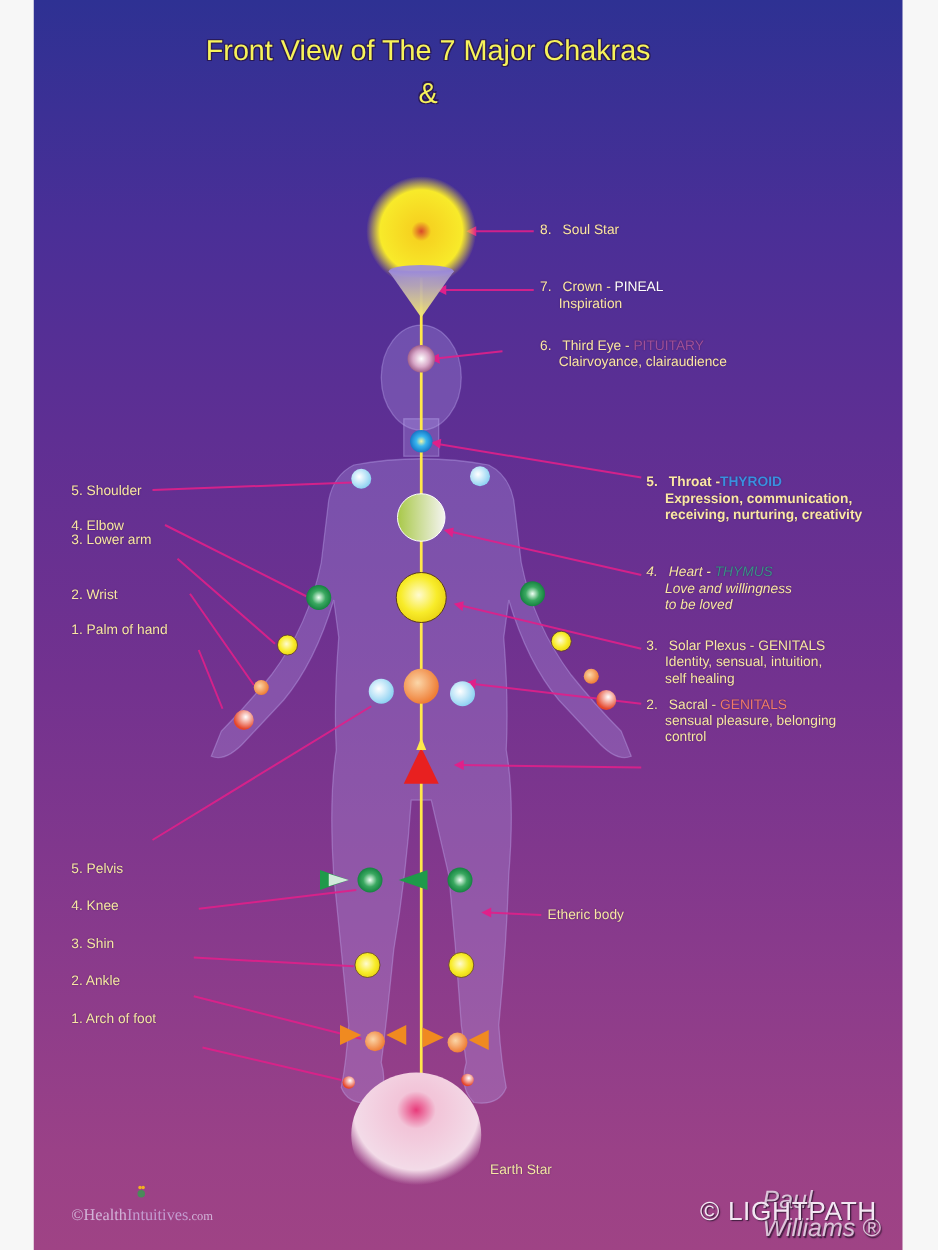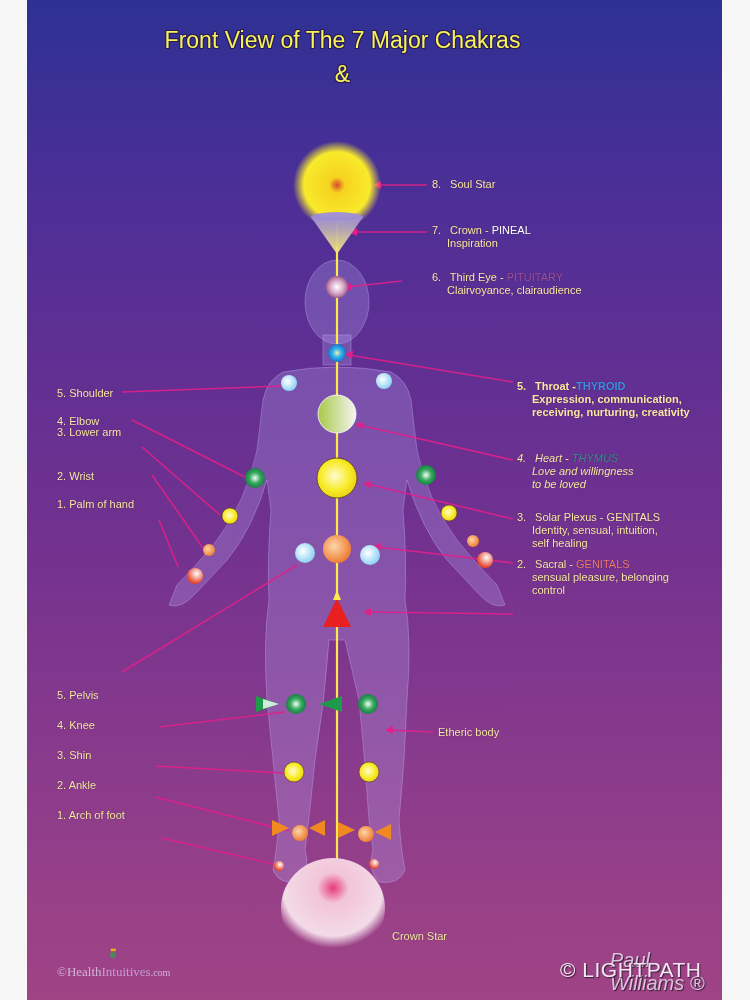--- a/index.html
+++ b/index.html
@@ -223,21 +223,21 @@
   <div class="lbl" style="left:30px; top:470px;"><span>2.</span> <span>Wrist</span></div>
   <div class="lbl" style="left:30px; top:498px;"><span>1.</span> <span>Palm of hand</span></div>
 
   <div class="lbl" style="left:30px; top:689px;"><span>5.</span> <span>Pelvis</span></div>
   <div class="lbl" style="left:30px; top:719px;"><span>4.</span> <span>Knee</span></div>
   <div class="lbl" style="left:30px; top:749px;"><span>3.</span> <span>Shin</span></div>
   <div class="lbl" style="left:30px; top:779px;"><span>2.</span> <span>Ankle</span></div>
   <div class="lbl" style="left:30px; top:809px;"><span>1.</span> <span>Arch of foot</span></div>
 
   <div class="lbl" style="left:411px; top:726px;">Etheric body</div>
-  <div class="lbl" style="left:365px; top:930px;">Crown Star</div>
+  <div class="lbl" style="left:365px; top:930px;">Earth Star</div>
 
   <svg class="flower" viewBox="0 0 8 12">
     <circle cx="4" cy="7" r="3" fill="#4a8a5a"></circle>
     <circle cx="3" cy="2" r="1.4" fill="#f2b020"></circle>
     <circle cx="5.5" cy="2" r="1.4" fill="#f2b020"></circle>
   </svg>
   <div class="wm-left">
     <span>©Health</span><span class="b">Intuitives</span><span style="font-size:10px">.com</span>
   </div>
   <div class="wm-right2">Paul Williams ®</div>

